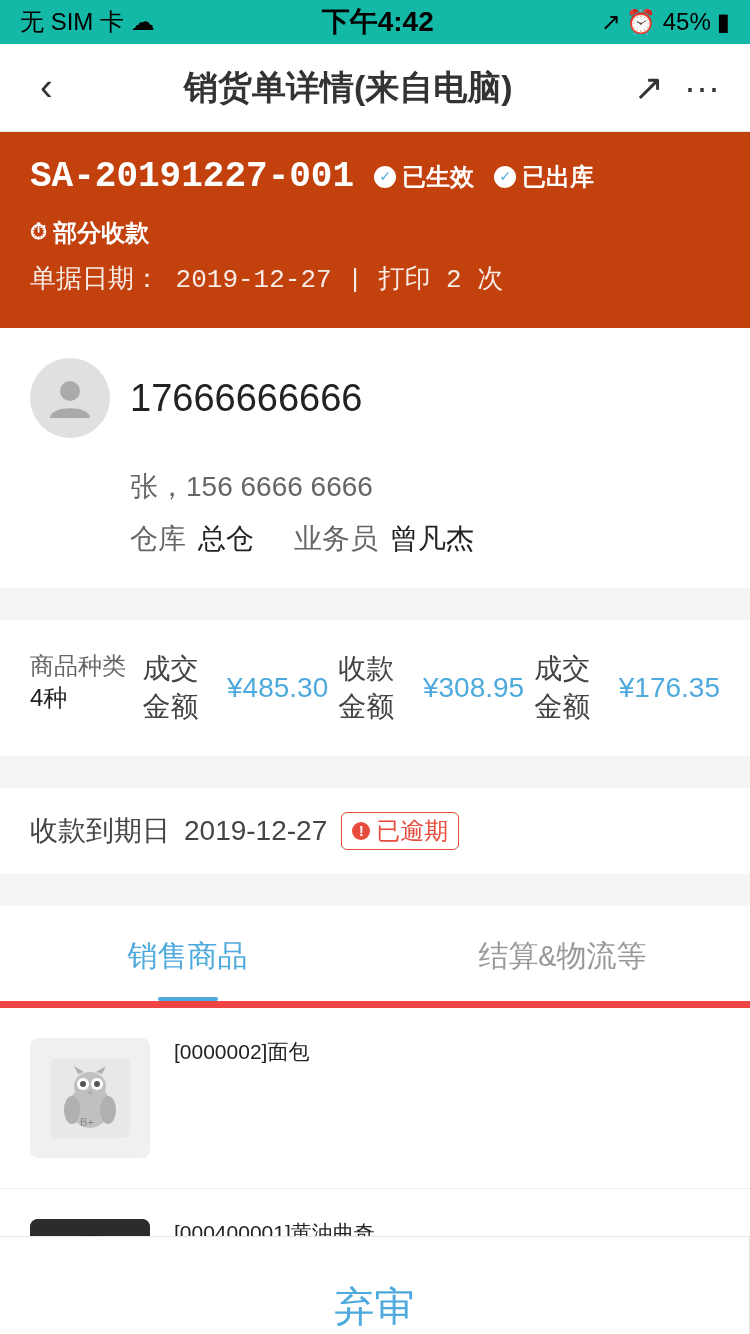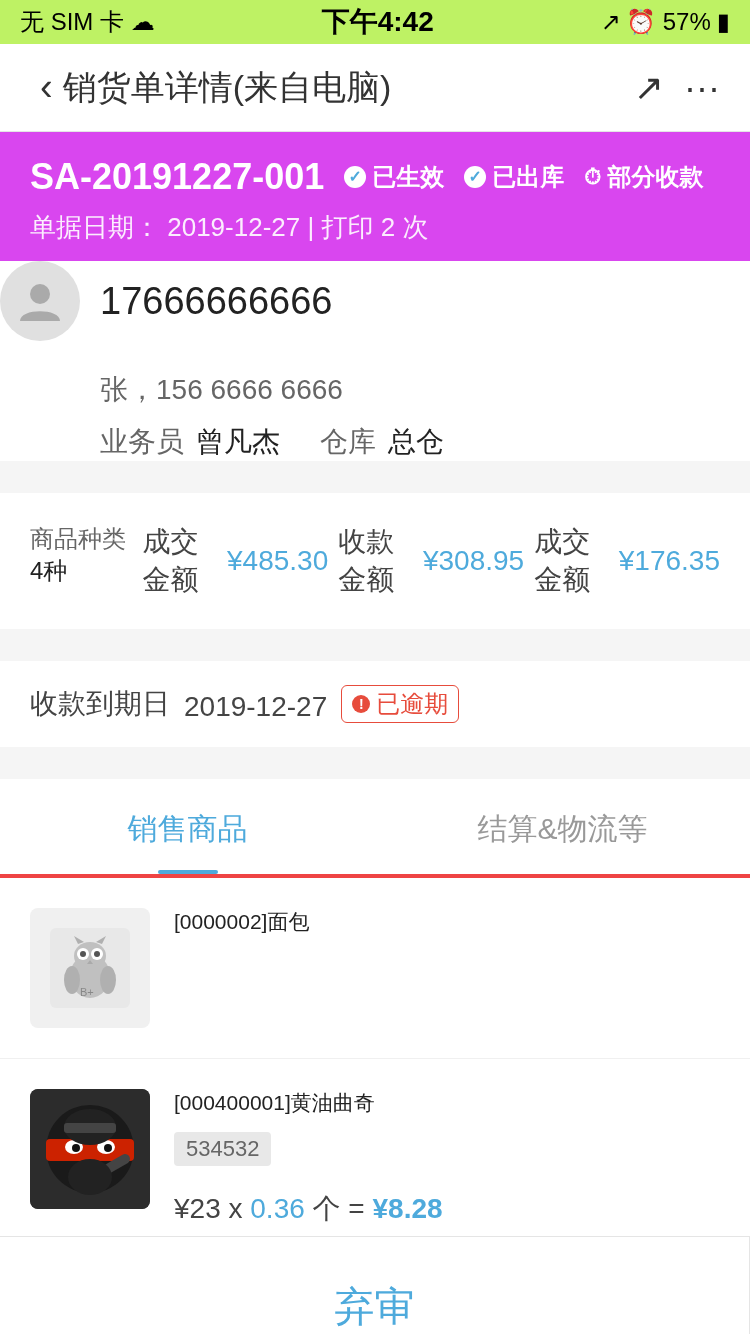--- a/index.html
+++ b/index.html
@@ -8,21 +8,21 @@
       font-family: -apple-system, "PingFang SC", "Helvetica Neue", Arial, sans-serif;
       background: #f5f5f5;
       width: 750px;
       min-height: 1334px;
       overflow-x: hidden;
       font-size: 28px;
     }
 
     
     .status-bar {
-      background: #bef264;
+      background: #14b8a6;
       height: 44px;
       display: flex;
       align-items: center;
       justify-content: space-between;
       padding: 9px 20px;
       font-size: 24px;
       font-weight: 500;
     }
     .status-left { display: flex; align-items: center; gap: 8px; }
     .status-center { font-size: 28px; font-weight: 600; }
@@ -39,41 +39,42 @@
       position: relative;
     }
     .nav-back {
       font-size: 38px;
       color: #333;
       cursor: pointer;
       padding: 10px;
     }
     .nav-title {
       flex: 1;
-      text-align: left;
+      text-align: center;
       font-size: 34px;
-      font-weight: 400;
+      font-weight: 700;
       color: #333;
     }
     .nav-right {
       display: flex;
       align-items: center;
       gap: 20px;
     }
     .nav-icon {
       font-size: 36px;
       color: #333;
       cursor: pointer;
     }
 
     
     .header-card {
-      background: #d946ef;
-      padding: 24px 30px 16px;
+      background: #c2410c;
+      padding: 24px 30px 32px;
       color: #fff;
+      font-family: Liberation Mono, monospace;
     }
     .header-order-num {
       font-size: 36px;
       font-weight: 700;
       margin-bottom: 12px;
       display: flex;
       align-items: center;
       gap: 20px;
       flex-wrap: wrap;
     }
@@ -100,20 +101,21 @@
       font-size: 22px;
     }
     .header-date {
       font-size: 26px;
       color: rgba(255,255,255,0.9);
     }
 
     
     .customer-section {
       background: #fff;
+      padding: 30px;
       margin-bottom: 16px;
       display: flex;
       flex-direction: column;
       gap: 14px;
     }
     .customer-row {
       display: flex;
       align-items: center;
       gap: 20px;
     }
@@ -184,21 +186,21 @@
     }
     .stat-row .label { color: #444; }
     .stat-row .amount { color: #4eaadc; font-weight: 500; }
 
     
     .due-section {
       background: #fff;
       padding: 24px 30px;
       margin-bottom: 16px;
       display: flex;
-      align-items: flex-end;
+      align-items: center;
       gap: 14px;
       font-size: 28px;
       color: #444;
     }
     .overdue-badge {
       background: transparent;
       color: #e74c3c;
       border: 1px solid #e74c3c;
       border-radius: 6px;
       padding: 2px 10px;
@@ -217,22 +219,23 @@
       justify-content: center;
       color: #fff;
       font-size: 14px;
       font-weight: 700;
     }
 
     
     .tabs-section {
       background: #fff;
       display: flex;
-      border-bottom: 4px solid #ef4444;
+      border-bottom: 7px solid #ef4444;
       margin-bottom: 0;
+      font-family: Liberation Mono, monospace;
     }
     .tab-item {
       flex: 1;
       text-align: center;
       padding: 30px 0 24px;
       font-size: 30px;
       color: #999;
       cursor: pointer;
       position: relative;
     }
@@ -349,21 +352,21 @@
 <div class="content-wrap">
 
   <div class="status-bar">
     <div class="status-left">
       <span>无 SIM 卡  ☁</span>
     </div>
     <div class="status-center">下午4:42</div>
     <div class="status-right">
       <span>↗</span>
       <span>⏰</span>
-      <span>57%</span>
+      <span>45%</span>
       <span>▮</span>
     </div>
   </div>
 
   <div class="nav-bar">
     <div class="nav-back">
       <span>‹</span>
     </div>
     <div class="nav-title">销货单详情(来自电脑)</div>
     <div class="nav-right">
@@ -404,26 +407,26 @@
         <svg viewBox="0 0 50 50" fill="none" xmlns="http://www.w3.org/2000/svg">
           <circle cx="25" cy="18" r="10" fill="#aaa"></circle>
           <path d="M5 45 C5 32 45 32 45 45" fill="#aaa"></path>
         </svg>
       </div>
       <div class="customer-name">17666666666</div>
     </div>
     <div class="customer-sub">张，156 6666 6666</div>
     <div class="customer-meta">
       <div class="customer-meta-item">
+        <span class="meta-label">仓库</span>
+        <span class="meta-value">总仓</span>
+      </div>
+      <div class="customer-meta-item">
         <span class="meta-label">业务员</span>
         <span class="meta-value">曾凡杰</span>
-      </div>
-      <div class="customer-meta-item">
-        <span class="meta-label">仓库</span>
-        <span class="meta-value">总仓</span>
       </div>
     </div>
   </div>
 
   <div class="divider-bar"></div>
 
   <div class="stats-section">
     <div class="stats-left">
       <span class="label">商品种类</span>
       <span class="value"> </span>

